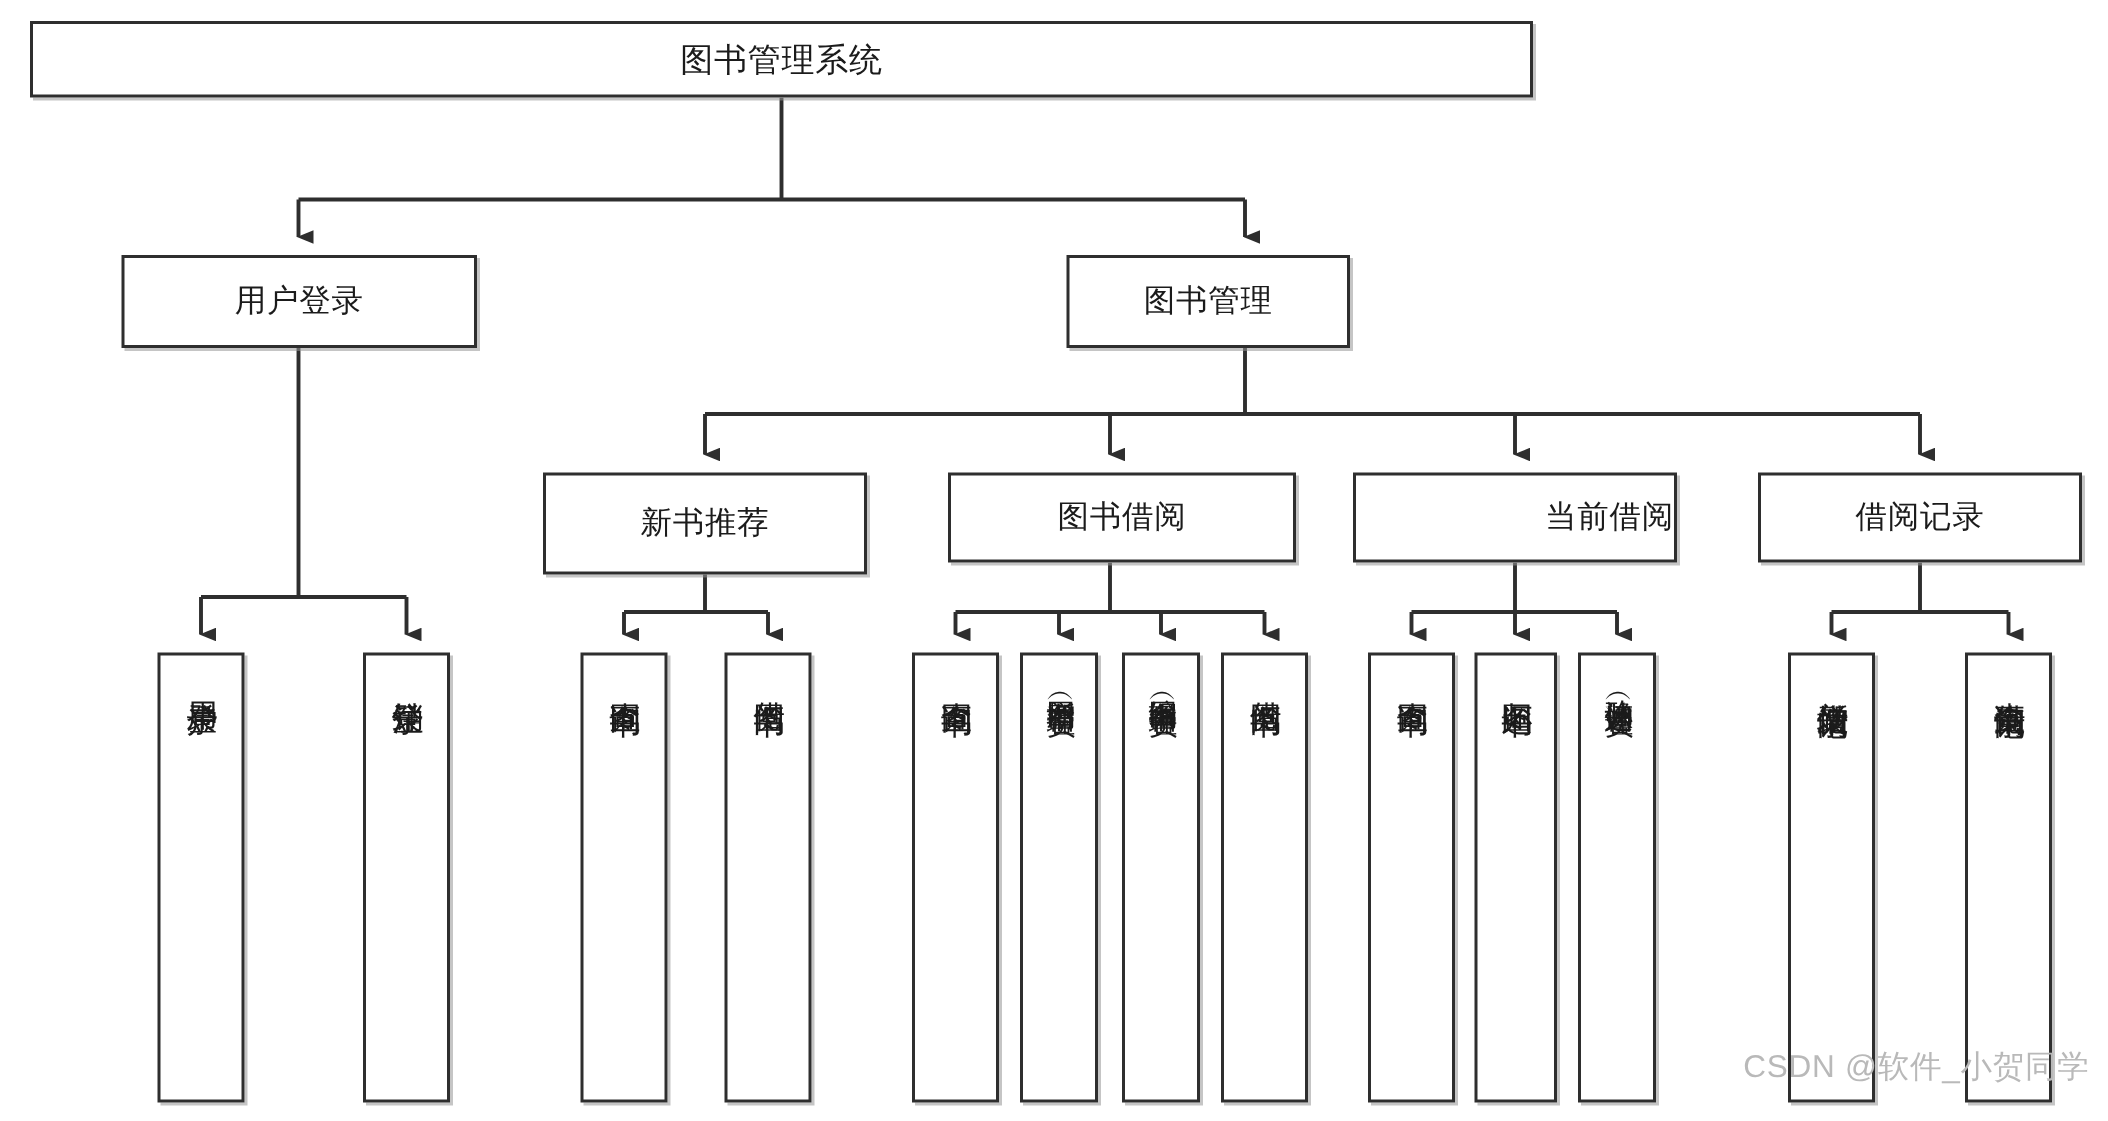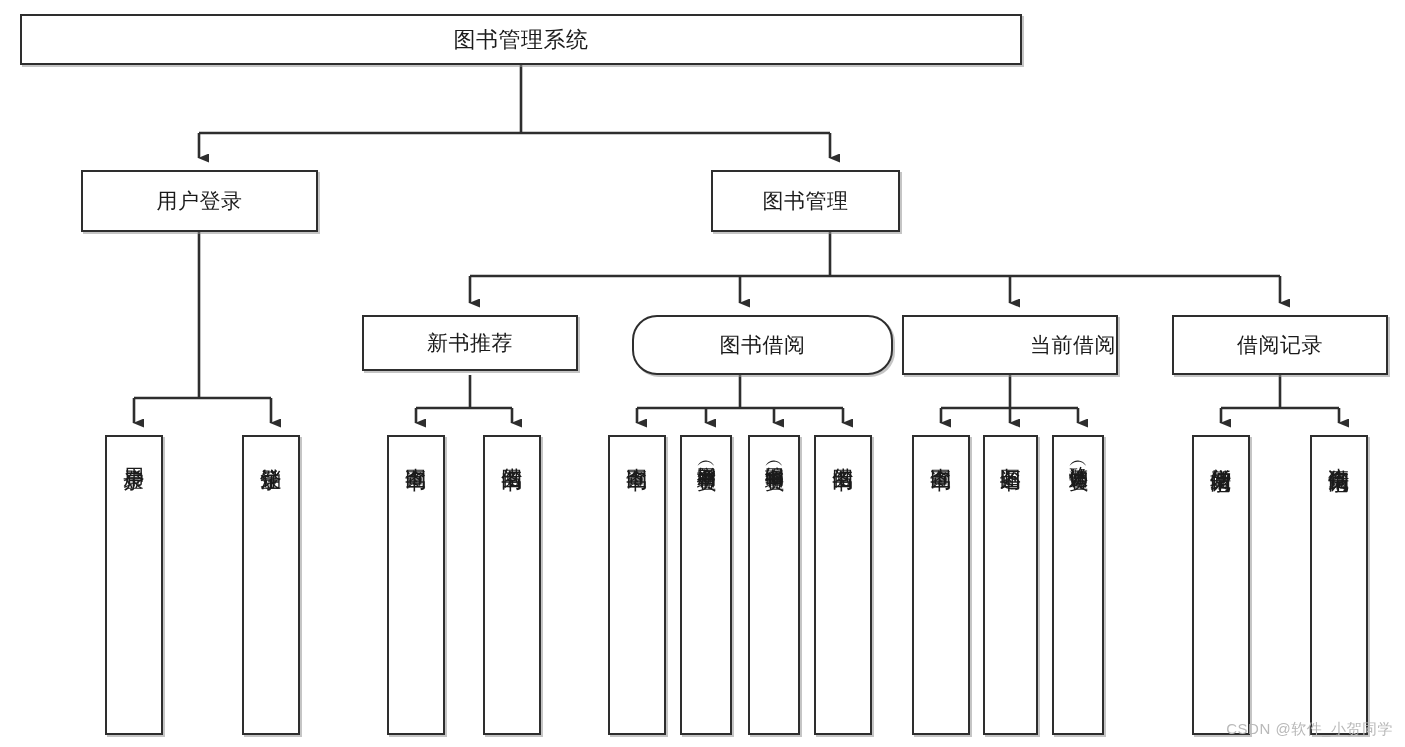--- a/index.html
+++ b/index.html
@@ -52,22 +52,22 @@
     text-orientation: upright;
     font-size: 21px;
     line-height: 1.32;
     letter-spacing: 1px;
     white-space: nowrap;
   }
   .node.leaf.narrow .label { font-size: 19px; line-height: 1.2; }
   #watermark {
     position: absolute;
     right: 12px;
-    bottom: 8px;
-    font-size: 15px;
+    bottom: 22px;
+    font-size: 21px;
     color: #b9b9b9;
     z-index: 5;
     white-space: nowrap;
     letter-spacing: 0.5px;
   }
 </style>
 </head>
 <body>
 
 <div id="stage">
@@ -126,24 +126,24 @@
     <span class="label">图书管理系统</span>
   </div>
 
   <div class="node" style="left:81px; top:170px; width:237px; height:62px;">
     <span class="label">用户登录</span>
   </div>
   <div class="node" style="left:711px; top:170px; width:189px; height:62px;">
     <span class="label">图书管理</span>
   </div>
 
-  <div class="node" style="left:362px; top:315px; width:216px; height:56px;">
+  <div class="node" style="left:362px; top:315px; width:216px; height:68px;">
     <span class="label">新书推荐</span>
   </div>
-  <div class="node" style="left:632px; top:315px; width:261px; height:60px;border-radius:25px;">
+  <div class="node" style="left:632px; top:315px; width:232px; height:60px;">
     <span class="label">图书借阅</span>
   </div>
   <div class="node" style="left:902px; top:315px; width:216px; height:60px;justify-content:flex-end;">
     <span class="label">当前借阅</span>
   </div>
   <div class="node" style="left:1172px; top:315px; width:216px; height:60px;">
     <span class="label">借阅记录</span>
   </div>
 
   <div class="node leaf" style="left:105px; top:435px; width:58px; height:300px;">

